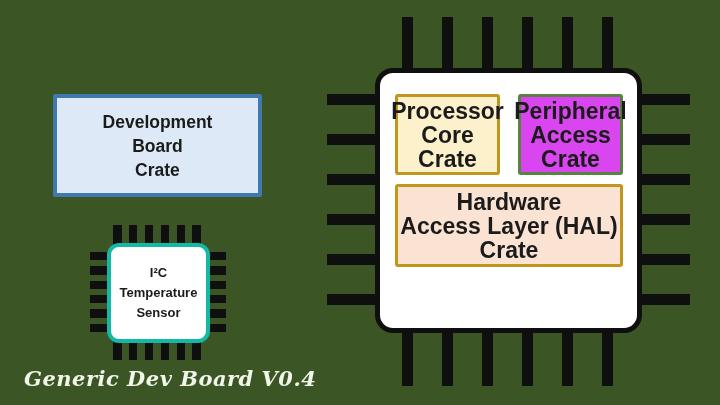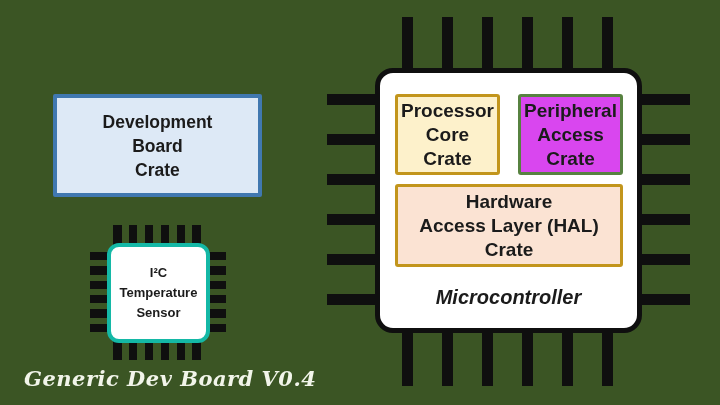--- a/index.html
+++ b/index.html
@@ -72,21 +72,21 @@
   .mcu-pins-bottom { left: 402px; top: 328px; width: 212px; height: 58px; }
   .mcu-pins-left   { left: 327px; top: 94px;  width: 53px;  height: 212px; }
   .mcu-pins-right  { left: 637px; top: 94px;  width: 53px;  height: 212px; }
 
   .crate {
     position: absolute;
     box-sizing: border-box;
     border-radius: 3px;
     display: flex; align-items: center; justify-content: center;
   }
-  .crate .lbl { font-size: 19px; line-height: 24px; }
+  .crate .lbl { font-size: 23px; line-height: 24px; }
   .crate-proc   { left: 15px;  top: 21px;  width: 105px; height: 81px; background: #fdf1cb; border: 3px solid #c2951c; }
   .crate-periph { left: 138px; top: 21px;  width: 105px; height: 81px; background: #d946ef; border: 3px solid #578240; }
   .crate-hal    { left: 15px;  top: 111px; width: 228px; height: 83px; background: #fbe3d3; border: 3px solid #c2951c; align-items: center; }
 
   .mcu-title {
     position: absolute;
     left: 0; right: 0; top: 213px;
     text-align: center;
     font-size: 20px;
     font-weight: 700;
@@ -141,18 +141,17 @@
     <div class="crate crate-periph">
       <div class="lbl">Peripheral
 Access
 Crate</div>
     </div>
     <div class="crate crate-hal">
       <div class="lbl">Hardware
 Access Layer (HAL)
 Crate</div>
     </div>
-    <div class="mcu-title">Microcontroller</div>
   </div>
 
   <div class="caption">Generic Dev Board V0.4</div>
 
 </div>
 
 </body></html>

